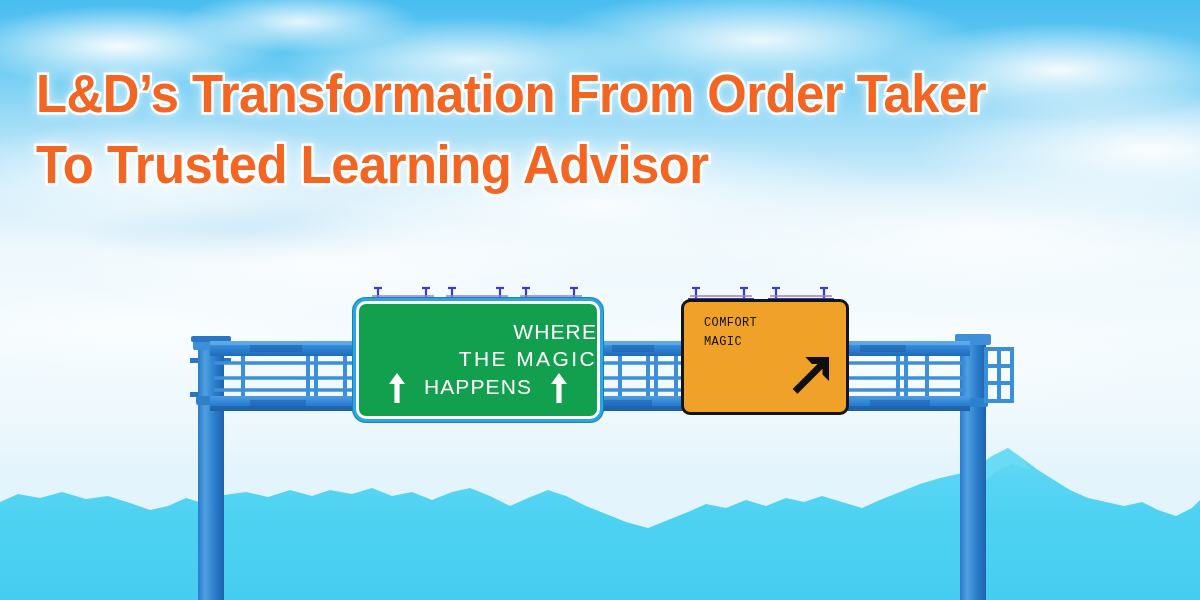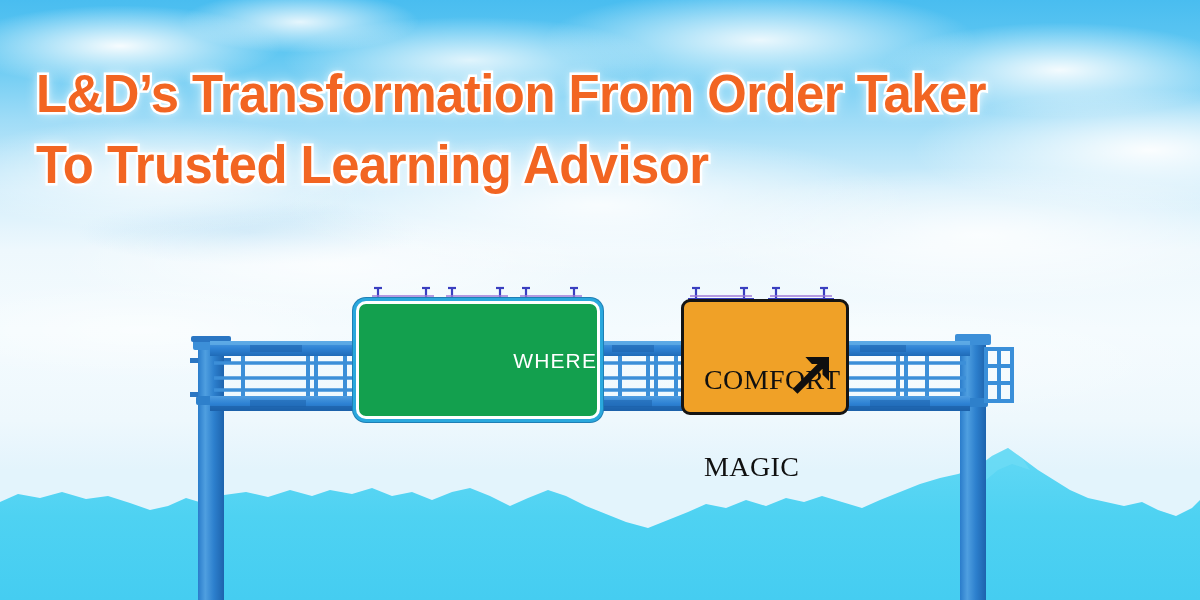--- a/index.html
+++ b/index.html
@@ -140,25 +140,24 @@
     height: 116px;
     background: #f0a127;
     border: 3px solid #141414;
     border-radius: 9px;
     z-index: 30;
     box-sizing: border-box;
     color: #101010;
     padding: 12px 0 0 20px;
   }
   .o-line {
-    font-size: 28px;
+    font-size: 12px;
     letter-spacing: 0.4px;
     line-height: 1.55;
-    font-family: Liberation Serif, serif;
-    margin-top: 44px;
+    font-family: Liberation Mono, monospace;
   }
   .o-arrow {
     position: absolute;
     right: 12px;
     bottom: 12px;
     width: 46px;
     height: 46px;
   }
 
   
@@ -320,20 +319,30 @@
       </g>
       <g stroke="#9f7ad8" stroke-width="1.6">
         <line x1="4" y1="13" x2="66" y2="13"></line>
         <line x1="84" y1="13" x2="146" y2="13"></line>
       </g>
     </svg>
   </div>
 
   <div class="sign-green">
     <div class="g-line">WHERE</div>
+    <div class="g-line wide">THE  MAGIC</div>
+    <div class="g-row">
+      <svg class="g-arrow" viewBox="0 0 18 30" aria-hidden="true">
+        <path d="M9 0 L17 11 L11.6 11 L11.6 30 L6.4 30 L6.4 11 L1 11 Z" fill="#ffffff"></path>
+      </svg>
+      <span class="g-line">HAPPENS</span>
+      <svg class="g-arrow" viewBox="0 0 18 30" aria-hidden="true">
+        <path d="M9 0 L17 11 L11.6 11 L11.6 30 L6.4 30 L6.4 11 L1 11 Z" fill="#ffffff"></path>
+      </svg>
+    </div>
   </div>
 
   <div class="sign-orange">
     <div class="o-line">COMFORT</div>
     <div class="o-line">MAGIC</div>
     <svg class="o-arrow" viewBox="0 0 46 46" aria-hidden="true">
       <path d="M41 3 L41 27 L34.5 20.5 L34.5 14.8 L9.5 39.8 L4.6 34.9 L29.6 9.9 L23.9 9.9 L17.4 3 Z" fill="#0f0f0f"></path>
     </svg>
   </div>
 

